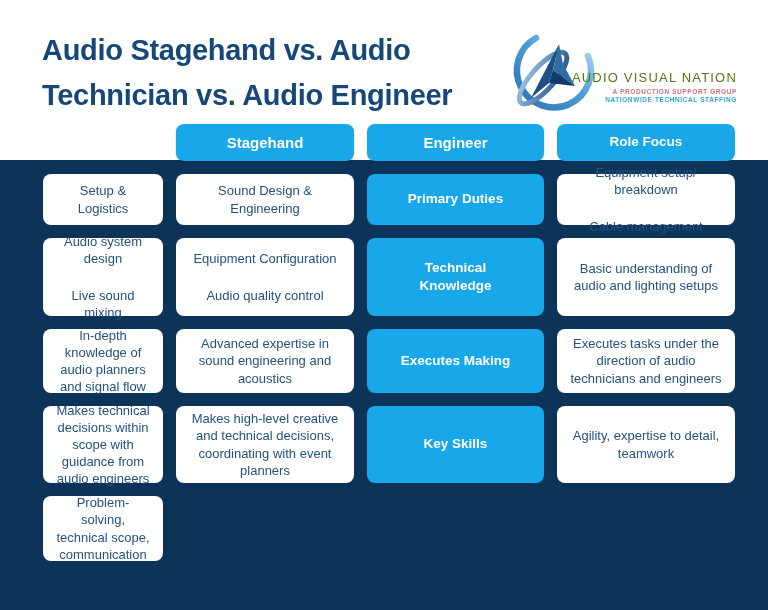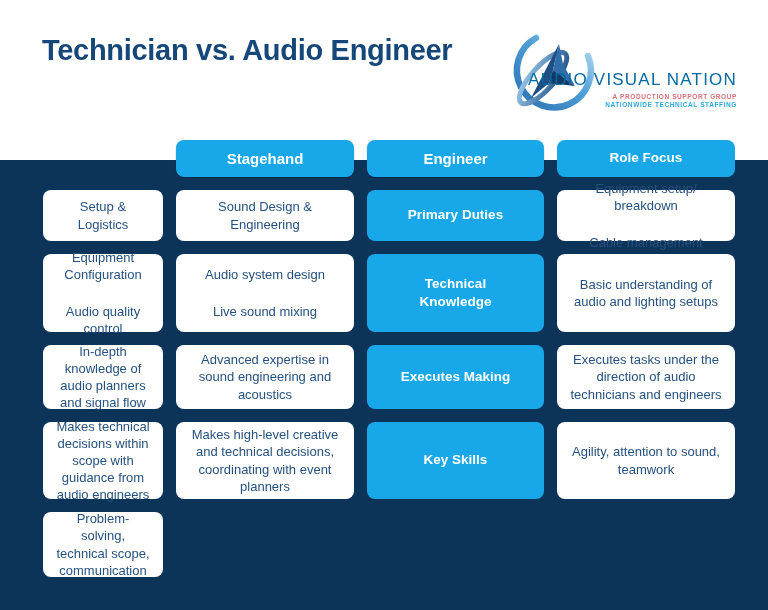--- a/index.html
+++ b/index.html
@@ -11,39 +11,39 @@
   
   .page-title{
     position:absolute;left:42px;top:28px;
     font-size:29px;font-weight:bold;color:#164779;
     line-height:45px;letter-spacing:-0.3px;
   }
   .logo{position:absolute;left:503px;top:24px;width:234px;height:92px;}
   .logo-mark{position:absolute;left:0;top:2px;width:100px;height:90px;}
   .logo-text{position:absolute;right:0;top:46px;text-align:right;}
   .logo-name{
-    font-size:17px;color:#0369a1;letter-spacing:1.2px;
+    font-size:13px;color:#4d7c0f;letter-spacing:1.2px;
     white-space:nowrap;
   }
   .logo-tag1{
     margin-top:3px;font-size:6.5px;font-weight:bold;letter-spacing:0.6px;
     color:#d4707c;white-space:nowrap;
   }
   .logo-tag2{
     margin-top:1px;font-size:6.5px;font-weight:bold;letter-spacing:0.6px;
     color:#2fa8e0;white-space:nowrap;
   }
   
   .panel{
     position:absolute;left:0;top:160px;width:768px;height:450px;
     background:#0c3459;
   }
   
   .table{
-    position:absolute;left:43px;top:140px;
+    position:absolute;left:43px;top:124px;
     display:grid;
     grid-template-columns:120px 178px 177px 178px;
     grid-template-rows:37px 51px 78px 64px 77px 65px;
     column-gap:10px;row-gap:10px;gap:13px;
   }
   .corner-spacer{background:transparent;}
   .col-header{
     background:#18a7e8;border-radius:8px;
     color:#ffffff;font-weight:bold;font-size:15px;
     display:flex;align-items:center;justify-content:center;
@@ -61,20 +61,21 @@
     display:flex;flex-direction:column;align-items:center;justify-content:center;
     text-align:center;gap:19px;
     padding:6px 12px;box-sizing:border-box;
   }
   .cell div{white-space:pre-line;}
 </style>
 </head>
 <body>
 
 <div class="page-title">
+  <div>Audio Stagehand vs. Audio</div>
   <div>Technician vs. Audio Engineer</div>
 </div>
 
 <div class="logo">
   <svg class="logo-mark" viewBox="0 0 100 90">
     <defs>
       <linearGradient id="g1" x1="0" y1="1" x2="1" y2="0">
         <stop offset="0" stop-color="#2a6fb0"></stop>
         <stop offset="0.55" stop-color="#4e9fd6"></stop>
         <stop offset="1" stop-color="#bfe0f5"></stop>
@@ -118,26 +119,26 @@
     <div>Sound Design &amp; Engineering</div>
   </div>
 
   <div class="row-label">Primary Duties</div>
   <div class="cell">
     <div>Equipment setup/
 breakdown</div>
     <div>Cable management</div>
   </div>
   <div class="cell">
+    <div>Audio system design</div>
+    <div>Live sound mixing</div>
+  </div>
+  <div class="cell">
     <div>Equipment Configuration</div>
     <div>Audio quality control</div>
-  </div>
-  <div class="cell">
-    <div>Audio system design</div>
-    <div>Live sound mixing</div>
   </div>
 
   <div class="row-label">Technical Knowledge</div>
   <div class="cell">
     <div>Basic understanding of audio and lighting setups</div>
   </div>
   <div class="cell">
     <div>In-depth knowledge of audio planners and signal flow</div>
   </div>
   <div class="cell">
@@ -150,19 +151,19 @@
   </div>
   <div class="cell">
     <div>Makes technical decisions within scope with guidance from audio engineers</div>
   </div>
   <div class="cell">
     <div>Makes high-level creative and technical decisions, coordinating with event planners</div>
   </div>
 
   <div class="row-label">Key Skills</div>
   <div class="cell">
-    <div>Agility, attention to sound, teamwork</div>
+    <div>Agility, expertise to detail, teamwork</div>
   </div>
   <div class="cell">
     <div>Problem-solving, technical scope, communication</div>
   </div>
 
 </div>
 
 </body></html>

